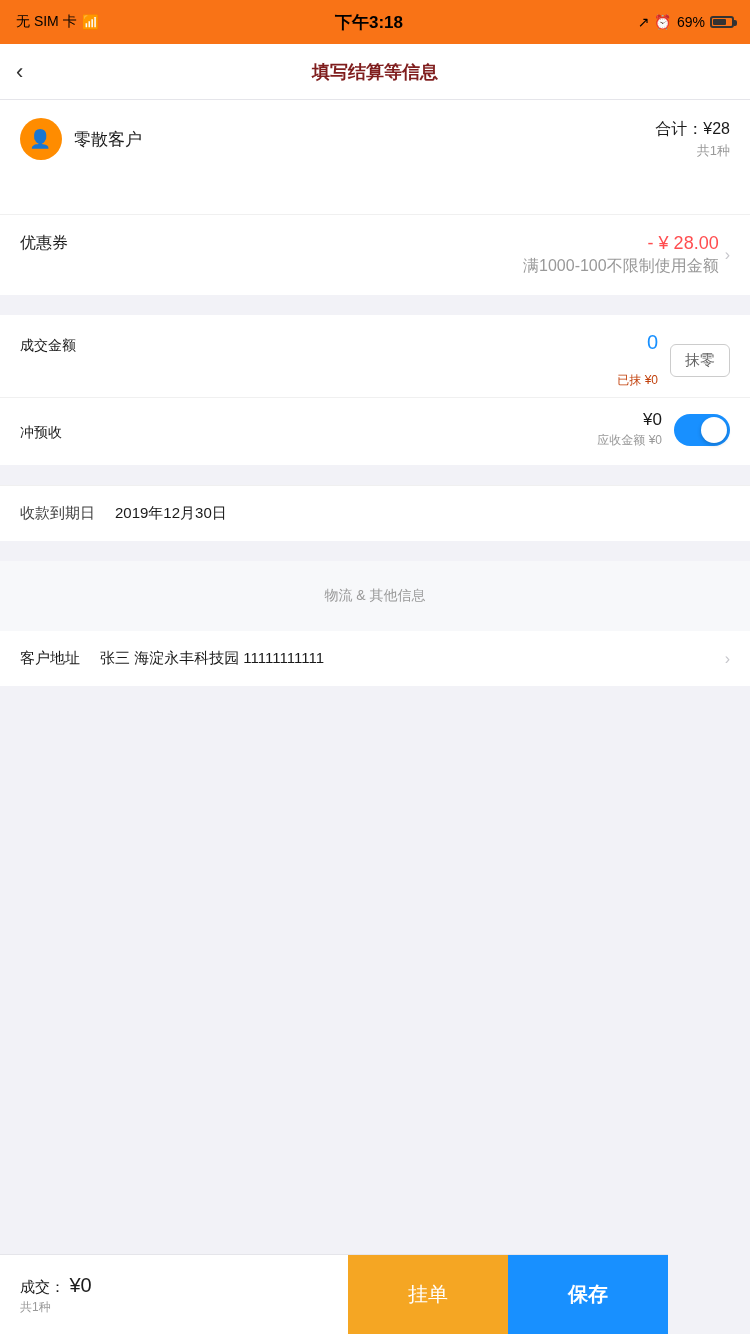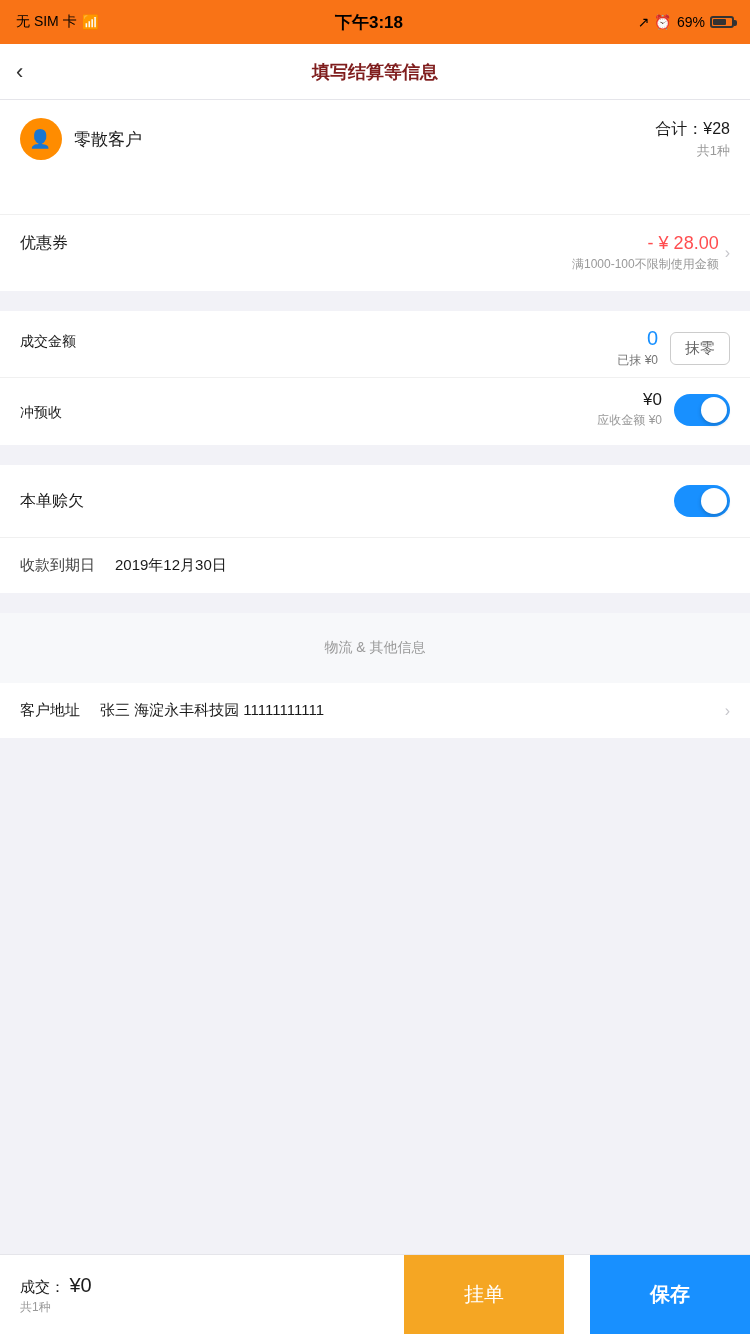--- a/index.html
+++ b/index.html
@@ -142,21 +142,21 @@
     }
     .coupon-discount {
       text-align: right;
     }
     .discount-amount {
       font-size: 18px;
       color: #ff4d4f;
       font-weight: 500;
     }
     .discount-desc {
-      font-size: 12px;
+      font-size: 16px;
       color: #999;
       margin-top: 2px;
     }
     .chevron-right {
       color: #c7c7cc;
       font-size: 16px;
     }
 
     
     .section-divider {
@@ -185,22 +185,22 @@
     .amount-value-block {
       text-align: right;
     }
     .amount-value {
       font-size: 20px;
       color: #1890ff;
       font-weight: 500;
     }
     .amount-sub {
       font-size: 12px;
-      color: #737373;
-      margin-top: 2px;
+      color: #c2410c;
+      margin-top: 18px;
     }
     .round-btn {
       border: 1px solid #ccc;
       border-radius: 6px;
       padding: 6px 14px;
       font-size: 15px;
       color: #666;
       background: #fff;
       cursor: pointer;
     }
@@ -330,21 +330,21 @@
     
     .empty-space {
       height: 200px;
       background: #f2f2f7;
     }
 
     
     .bottom-bar {
       position: fixed;
       bottom: 0; left: 0;
-      width: 750px;
+      width: 668px;
       height: 80px;
       background: #fff;
       display: flex;
       align-items: center;
       border-top: 1px solid #e5e5ea;
     }
     .bottom-info {
       flex: 1;
       padding: 0 20px;
     }
@@ -358,21 +358,20 @@
       font-weight: 500;
     }
     .bottom-count {
       font-size: 12px;
       color: #999;
       margin-top: 2px;
     }
     .bottom-actions {
       display: flex;
       height: 100%;
-      gap: 26px;
     }
     .btn-hang {
       width: 160px;
       height: 100%;
       background: #f5a623;
       color: #fff;
       font-size: 20px;
       font-weight: 500;
       display: flex;
       align-items: center;
@@ -466,26 +465,20 @@
       <div class="toggle">
         <div class="toggle-knob"></div>
       </div>
     </div>
   </div>
 </div>
 
 <div class="section-divider"></div>
 
 <div class="section">
-  <div class="debt-row">
-    <span class="debt-label">本单赊欠</span>
-    <div class="toggle">
-      <div class="toggle-knob"></div>
-    </div>
-  </div>
 
   <div class="due-row">
     <span class="due-label">收款到期日</span>
     <span class="due-date">2019年12月30日</span>
   </div>
 </div>
 
 <div class="section-divider"></div>
 
 <div class="logistics-header">

